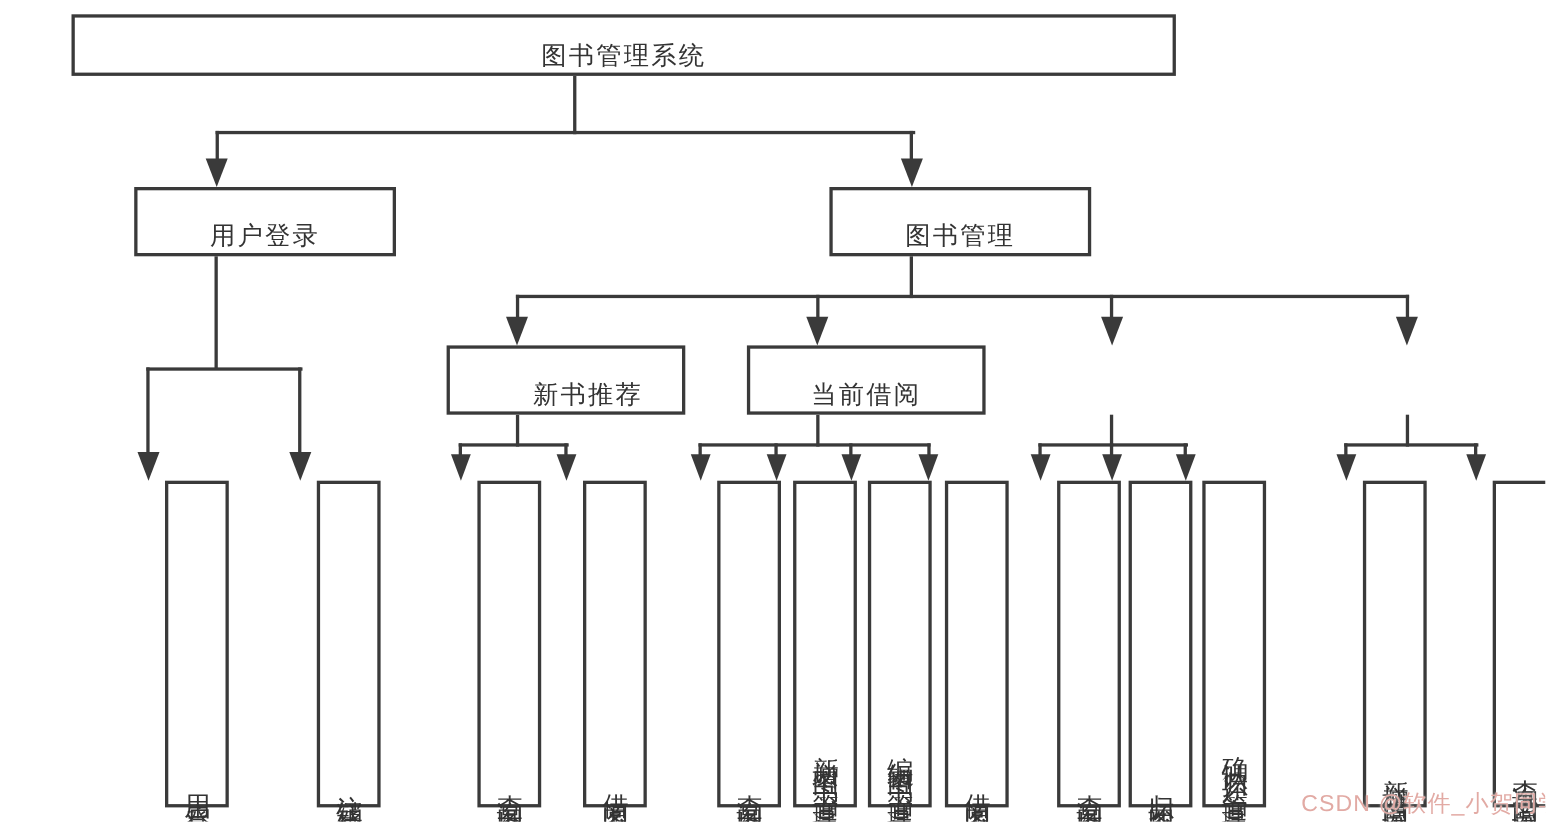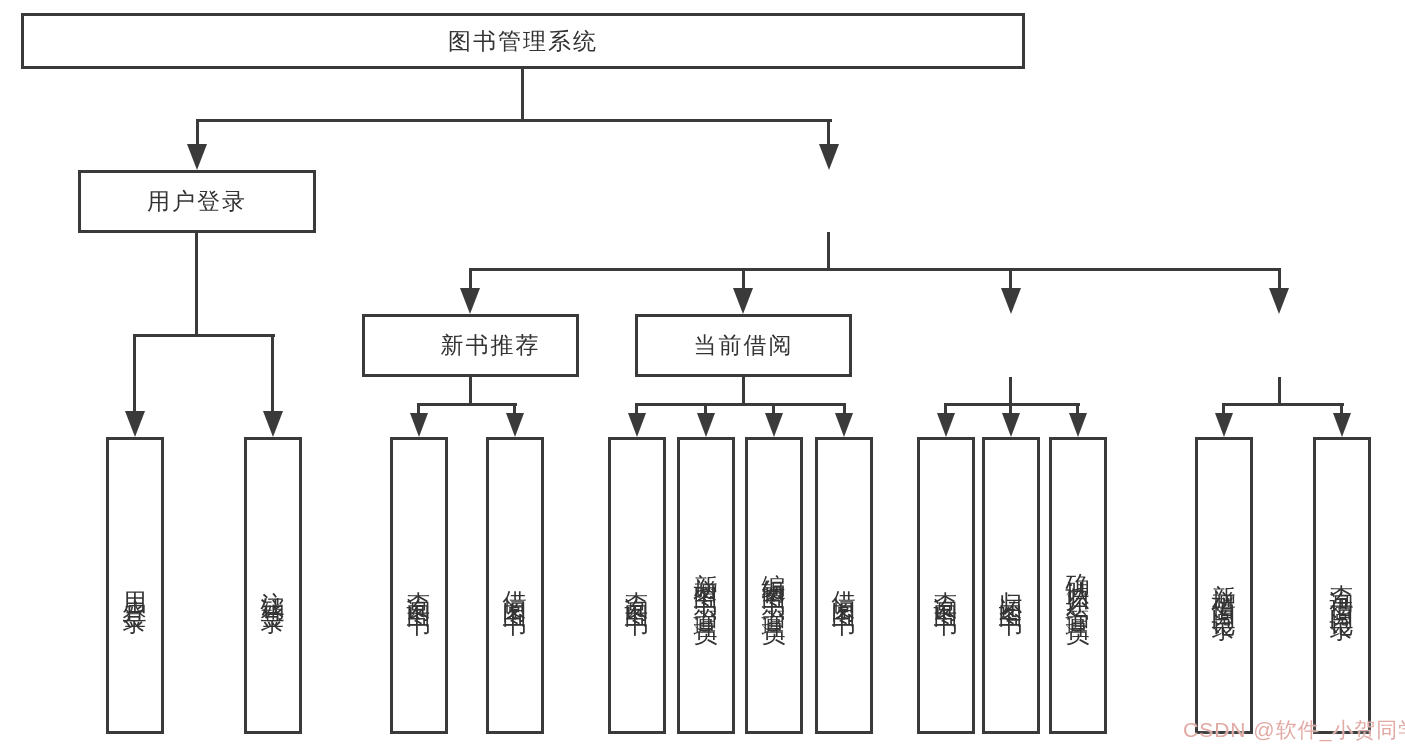--- a/index.html
+++ b/index.html
@@ -8,22 +8,23 @@
     --bg:#ffffff;
     --wm:#e2aaa4;
   }
   html,body{margin:0;padding:0;background:var(--bg);}
   .canvas{
     position:relative;width:1405px;height:747px;background:var(--bg);
     overflow:hidden;font-family:"Liberation Sans","DejaVu Sans",sans-serif;color:var(--text);
   }
   .node{
     position:absolute;box-sizing:border-box;border:3px solid var(--line);
-    background:#fff;display:flex;align-items:center;justify-content:center;
+    background:#fff;display:flex;align-items:flex-end;justify-content:center;
     z-index:2;
+    margin-left:44px;
   }
   .hnode{font-size:23px;letter-spacing:2px;}
   .vnode{z-index:2;}
   .vtext{
     writing-mode:vertical-rl;text-orientation:mixed;
     font-size:24px;line-height:1.3;letter-spacing:7px;white-space:nowrap;
   }
   .ln{position:absolute;background:var(--line);z-index:1;}
   .ar{
     position:absolute;width:0;height:0;z-index:3;
@@ -46,20 +47,23 @@
 <div class="canvas">
 
   <div class="node hnode" style="left:21px;top:13px;width:1004px;height:56px;">
     <span>图书管理系统</span>
   </div>
 
   <div class="node hnode" style="left:78px;top:170px;width:238px;height:63px;">
     <span>用户登录</span>
   </div>
 
+  <div class="node hnode" style="left:710px;top:170px;width:238px;height:63px;">
+    <span>图书管理</span>
+  </div>
 
   <div class="node hnode" style="left:362px;top:314px;width:217px;height:63px;padding-left:40px;">
     <span>新书推荐</span>
   </div>
 
   <div class="node hnode" style="left:635px;top:314px;width:217px;height:63px;">
     <span>当前借阅</span>
   </div>
 
 

